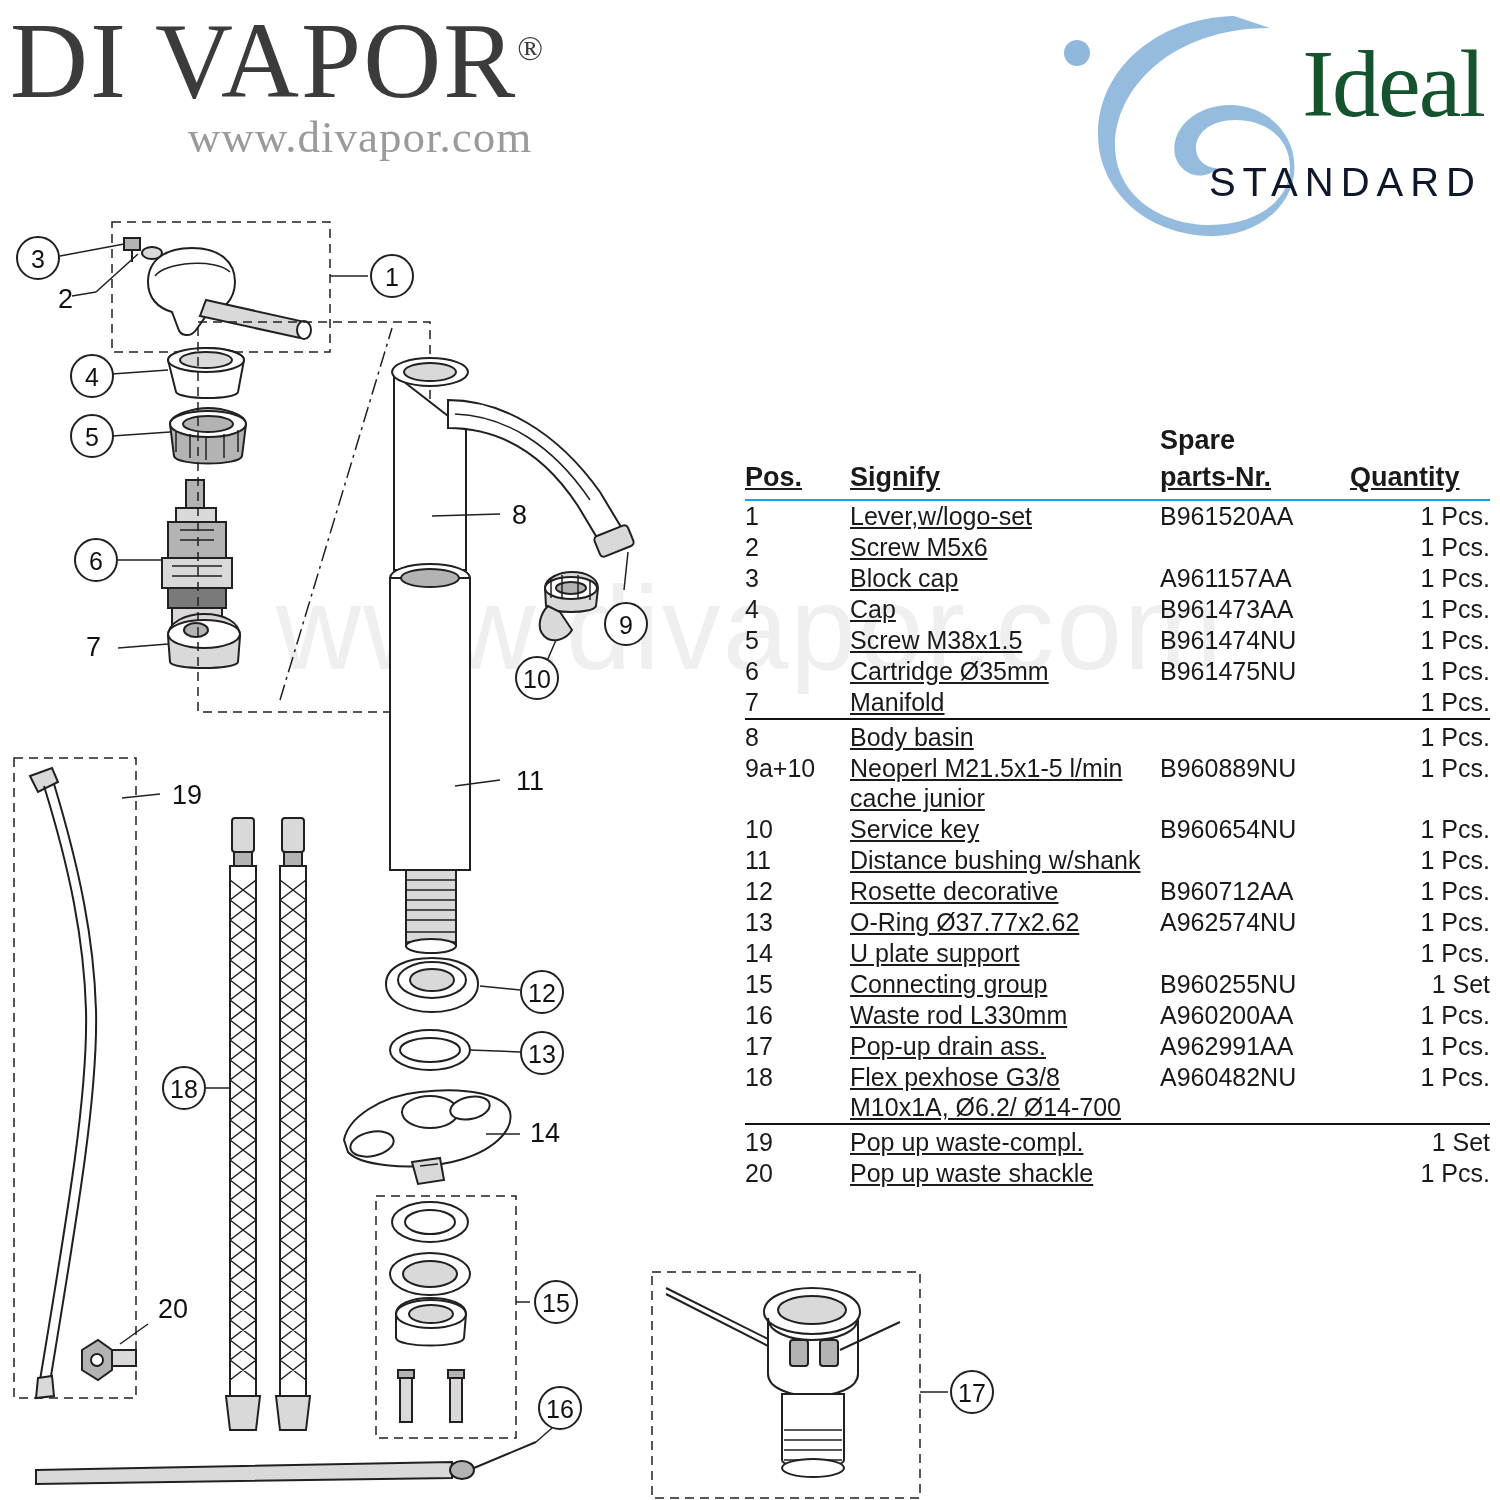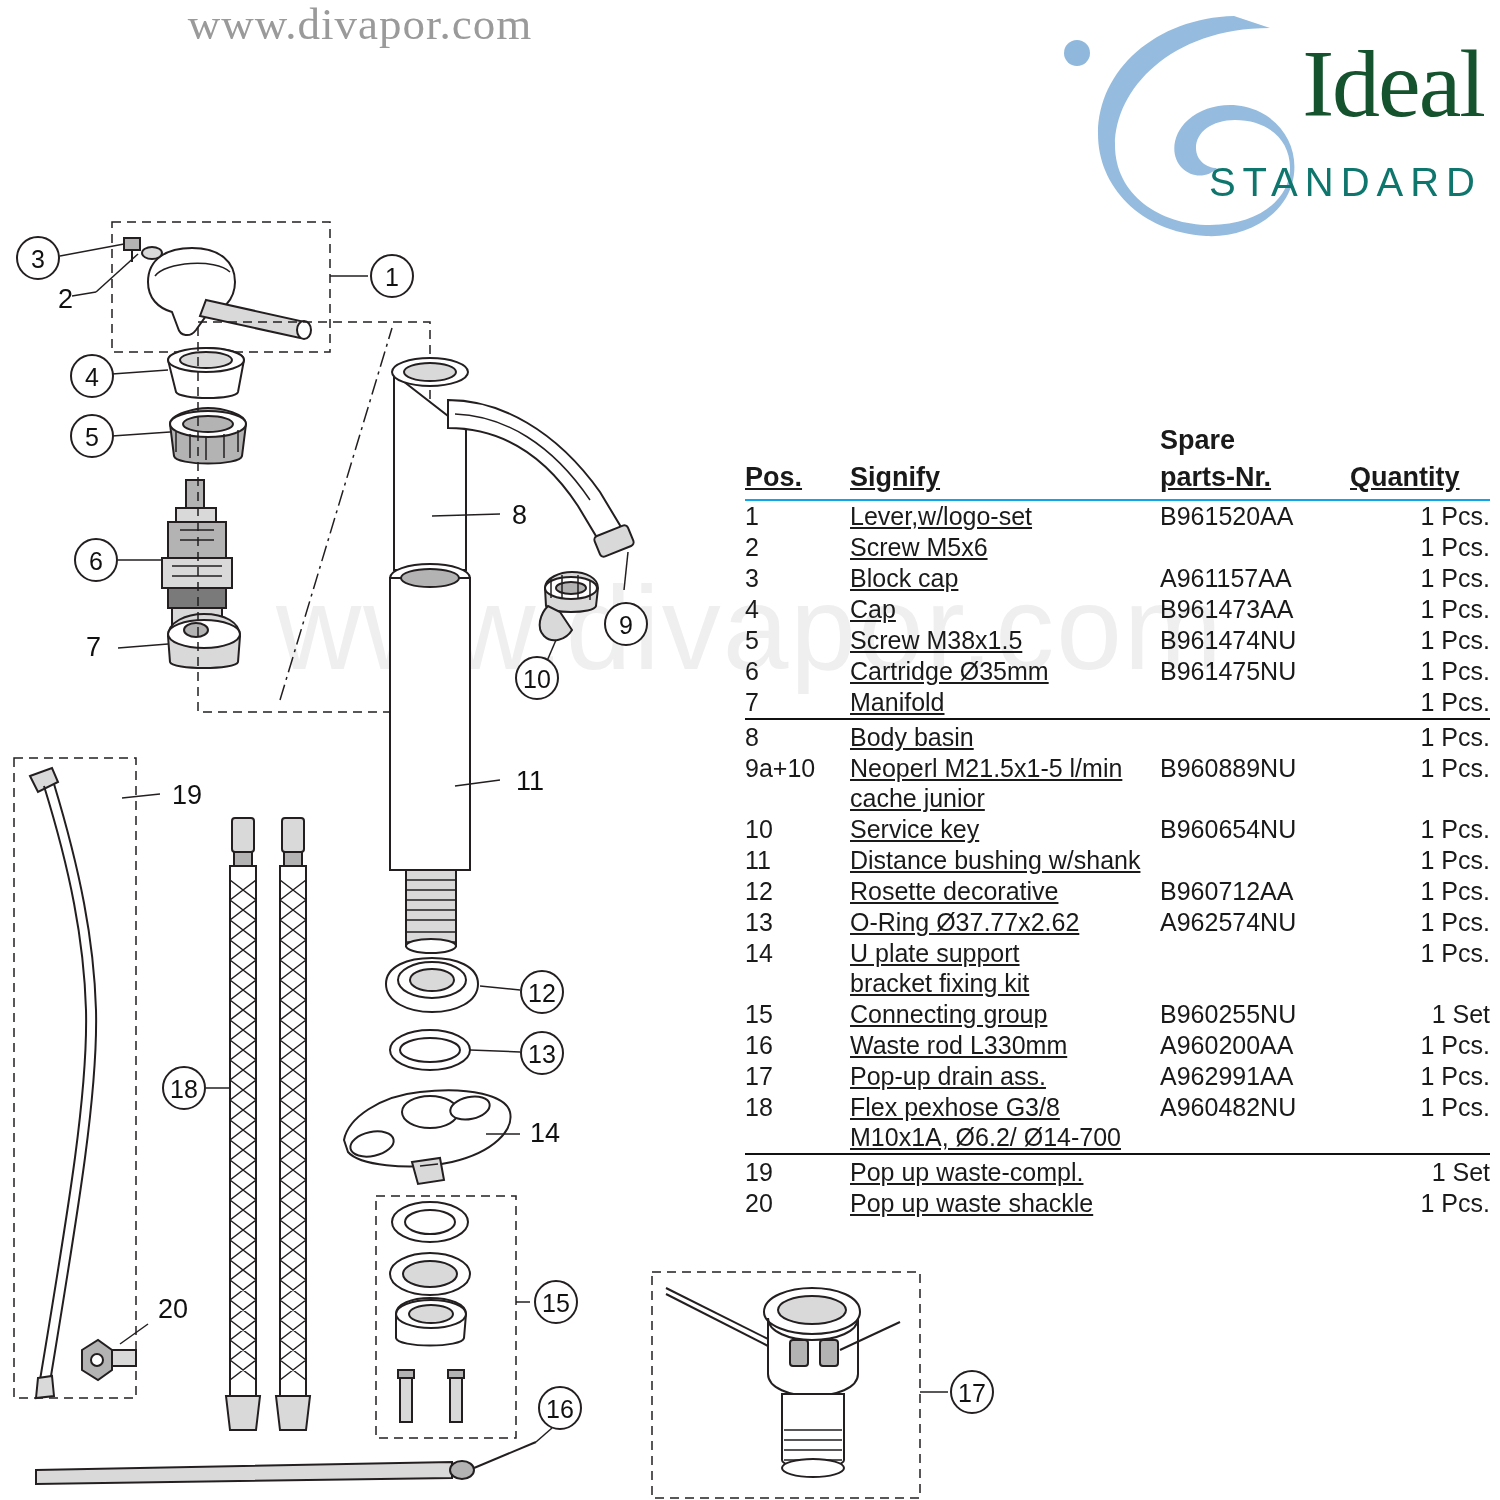--- a/index.html
+++ b/index.html
@@ -59,21 +59,21 @@
     font-size:96px;
     color:#14532d;
     letter-spacing:-2px;
     line-height:1;
   }
   .ideal-sub{
     position:absolute;right:8px;top:150px;
     font-family:"Liberation Sans", sans-serif;
     font-size:40px;
     letter-spacing:7px;
-    color:#0f766e;
+    color:#0f172a;
   }
   .ideal-i{
     position:absolute;left:44px;top:30px;
     width:26px;height:26px;border-radius:50%;
     background:#8fb8dc;
   }
 
   
   .parts-table{
     position:absolute;
@@ -116,20 +116,23 @@
   .plainT{font-family:"Liberation Sans",sans-serif;font-size:27px;fill:#111;}
 </style>
 </head>
 <body>
 
 <div class="page">
 
   <div class="watermark">www.divapor.com</div>
 
   <div class="brand">
+    <div class="brand-title">
+      <span>DI VAPOR</span><span class="brand-reg">®</span>
+    </div>
     <div class="brand-url">www.divapor.com</div>
   </div>
 
   <div class="ideal">
     <svg width="470" height="230" viewBox="0 0 470 230">
       <path d="M250 18 C150 18 95 80 95 135 C95 185 140 215 190 215 C240 215 270 188 270 158
                C270 128 246 110 215 110 C192 110 176 122 176 138 C176 150 186 158 197 158
                C188 168 172 168 162 158 C150 146 152 124 168 110 C186 94 216 90 240 102
                C268 116 280 146 272 174 C262 208 224 228 186 226 C120 222 78 176 78 124
                C78 60 136 8 214 6 Z" fill="#8fb8dc" opacity="0.95"></path>
@@ -521,26 +524,20 @@
             <td class="c-sig">O-Ring Ø37.77x2.62</td>
             <td class="c-num">A962574NU</td>
             <td class="c-qty">1 Pcs.</td>
           </tr>
           <tr>
             <td class="c-pos">14</td>
             <td class="c-sig">U plate support</td>
             <td class="c-num"></td>
             <td class="c-qty">1 Pcs.</td>
           </tr>
-          <tr class="cont">
-            <td class="c-pos"></td>
-            <td class="c-sig">bracket fixing kit</td>
-            <td class="c-num"></td>
-            <td class="c-qty"></td>
-          </tr>
           <tr>
             <td class="c-pos">15</td>
             <td class="c-sig">Connecting group</td>
             <td class="c-num">B960255NU</td>
             <td class="c-qty">1 Set</td>
           </tr>
           <tr>
             <td class="c-pos">16</td>
             <td class="c-sig">Waste rod L330mm</td>
             <td class="c-num">A960200AA</td>

